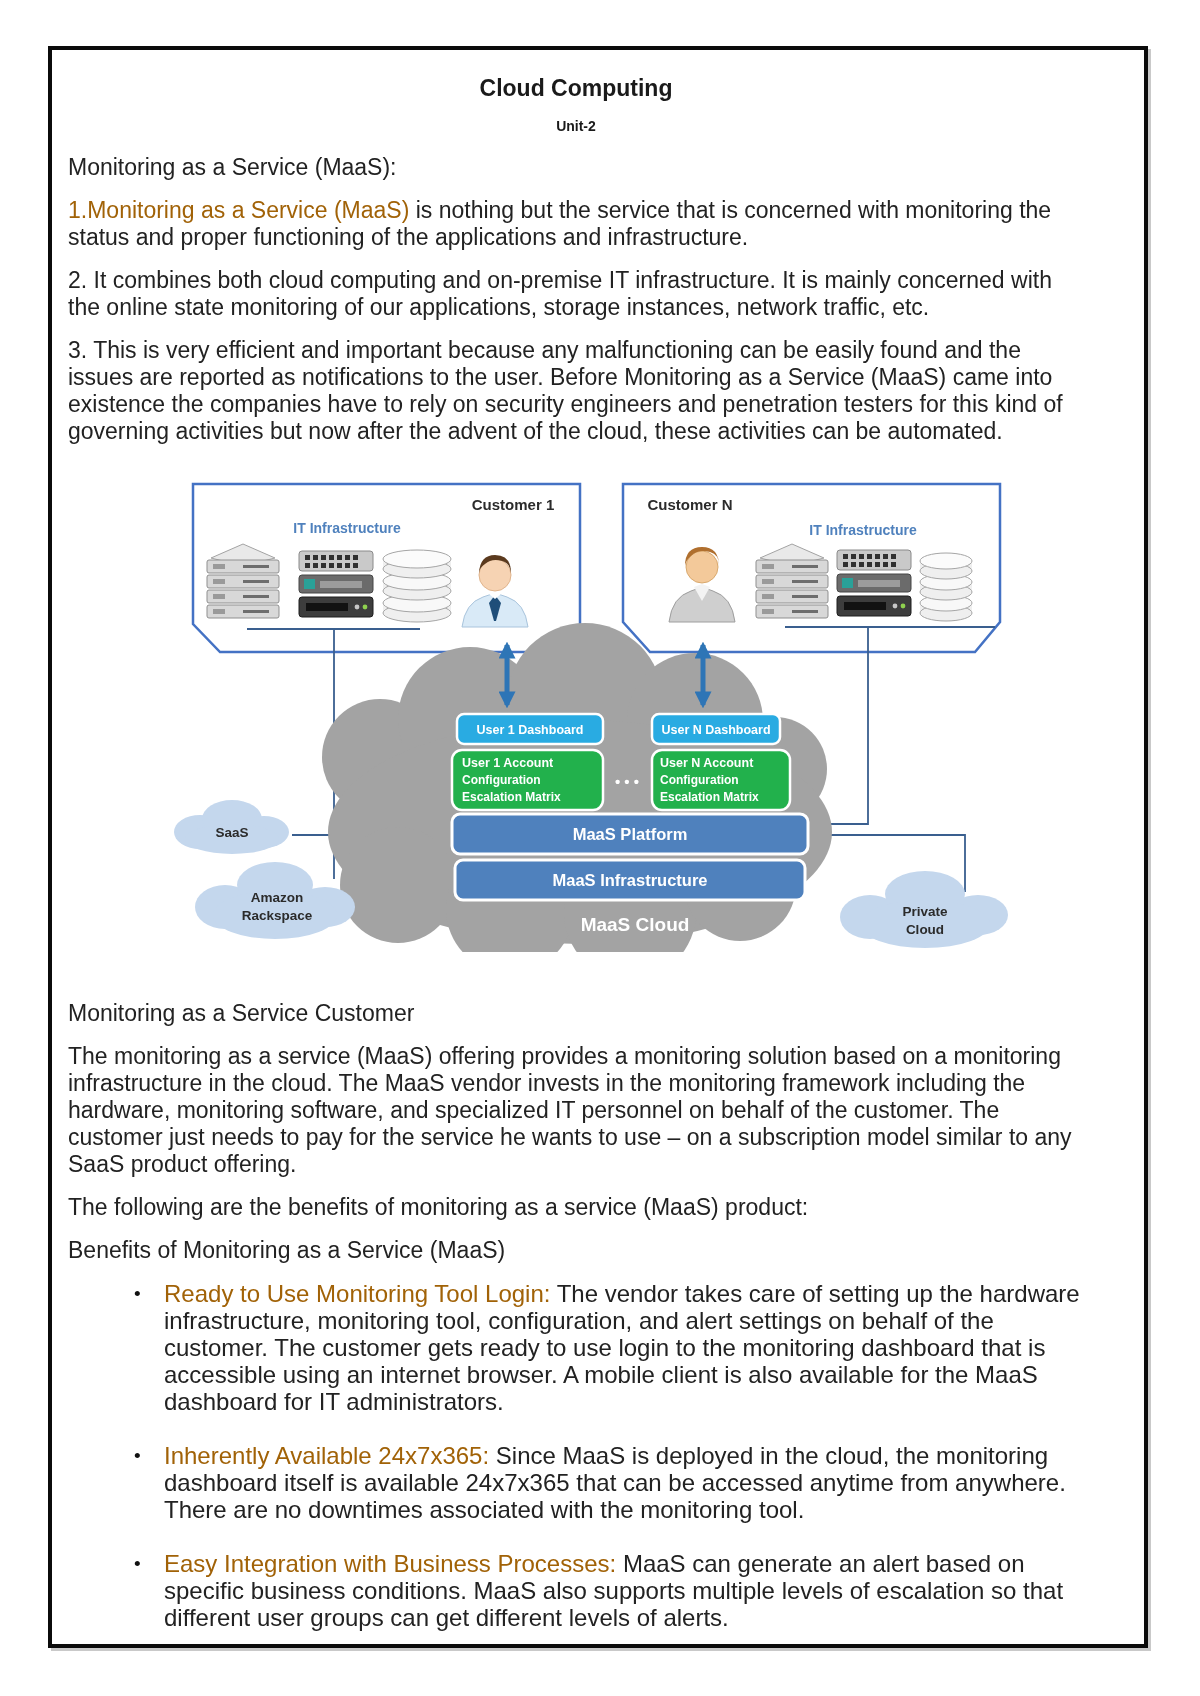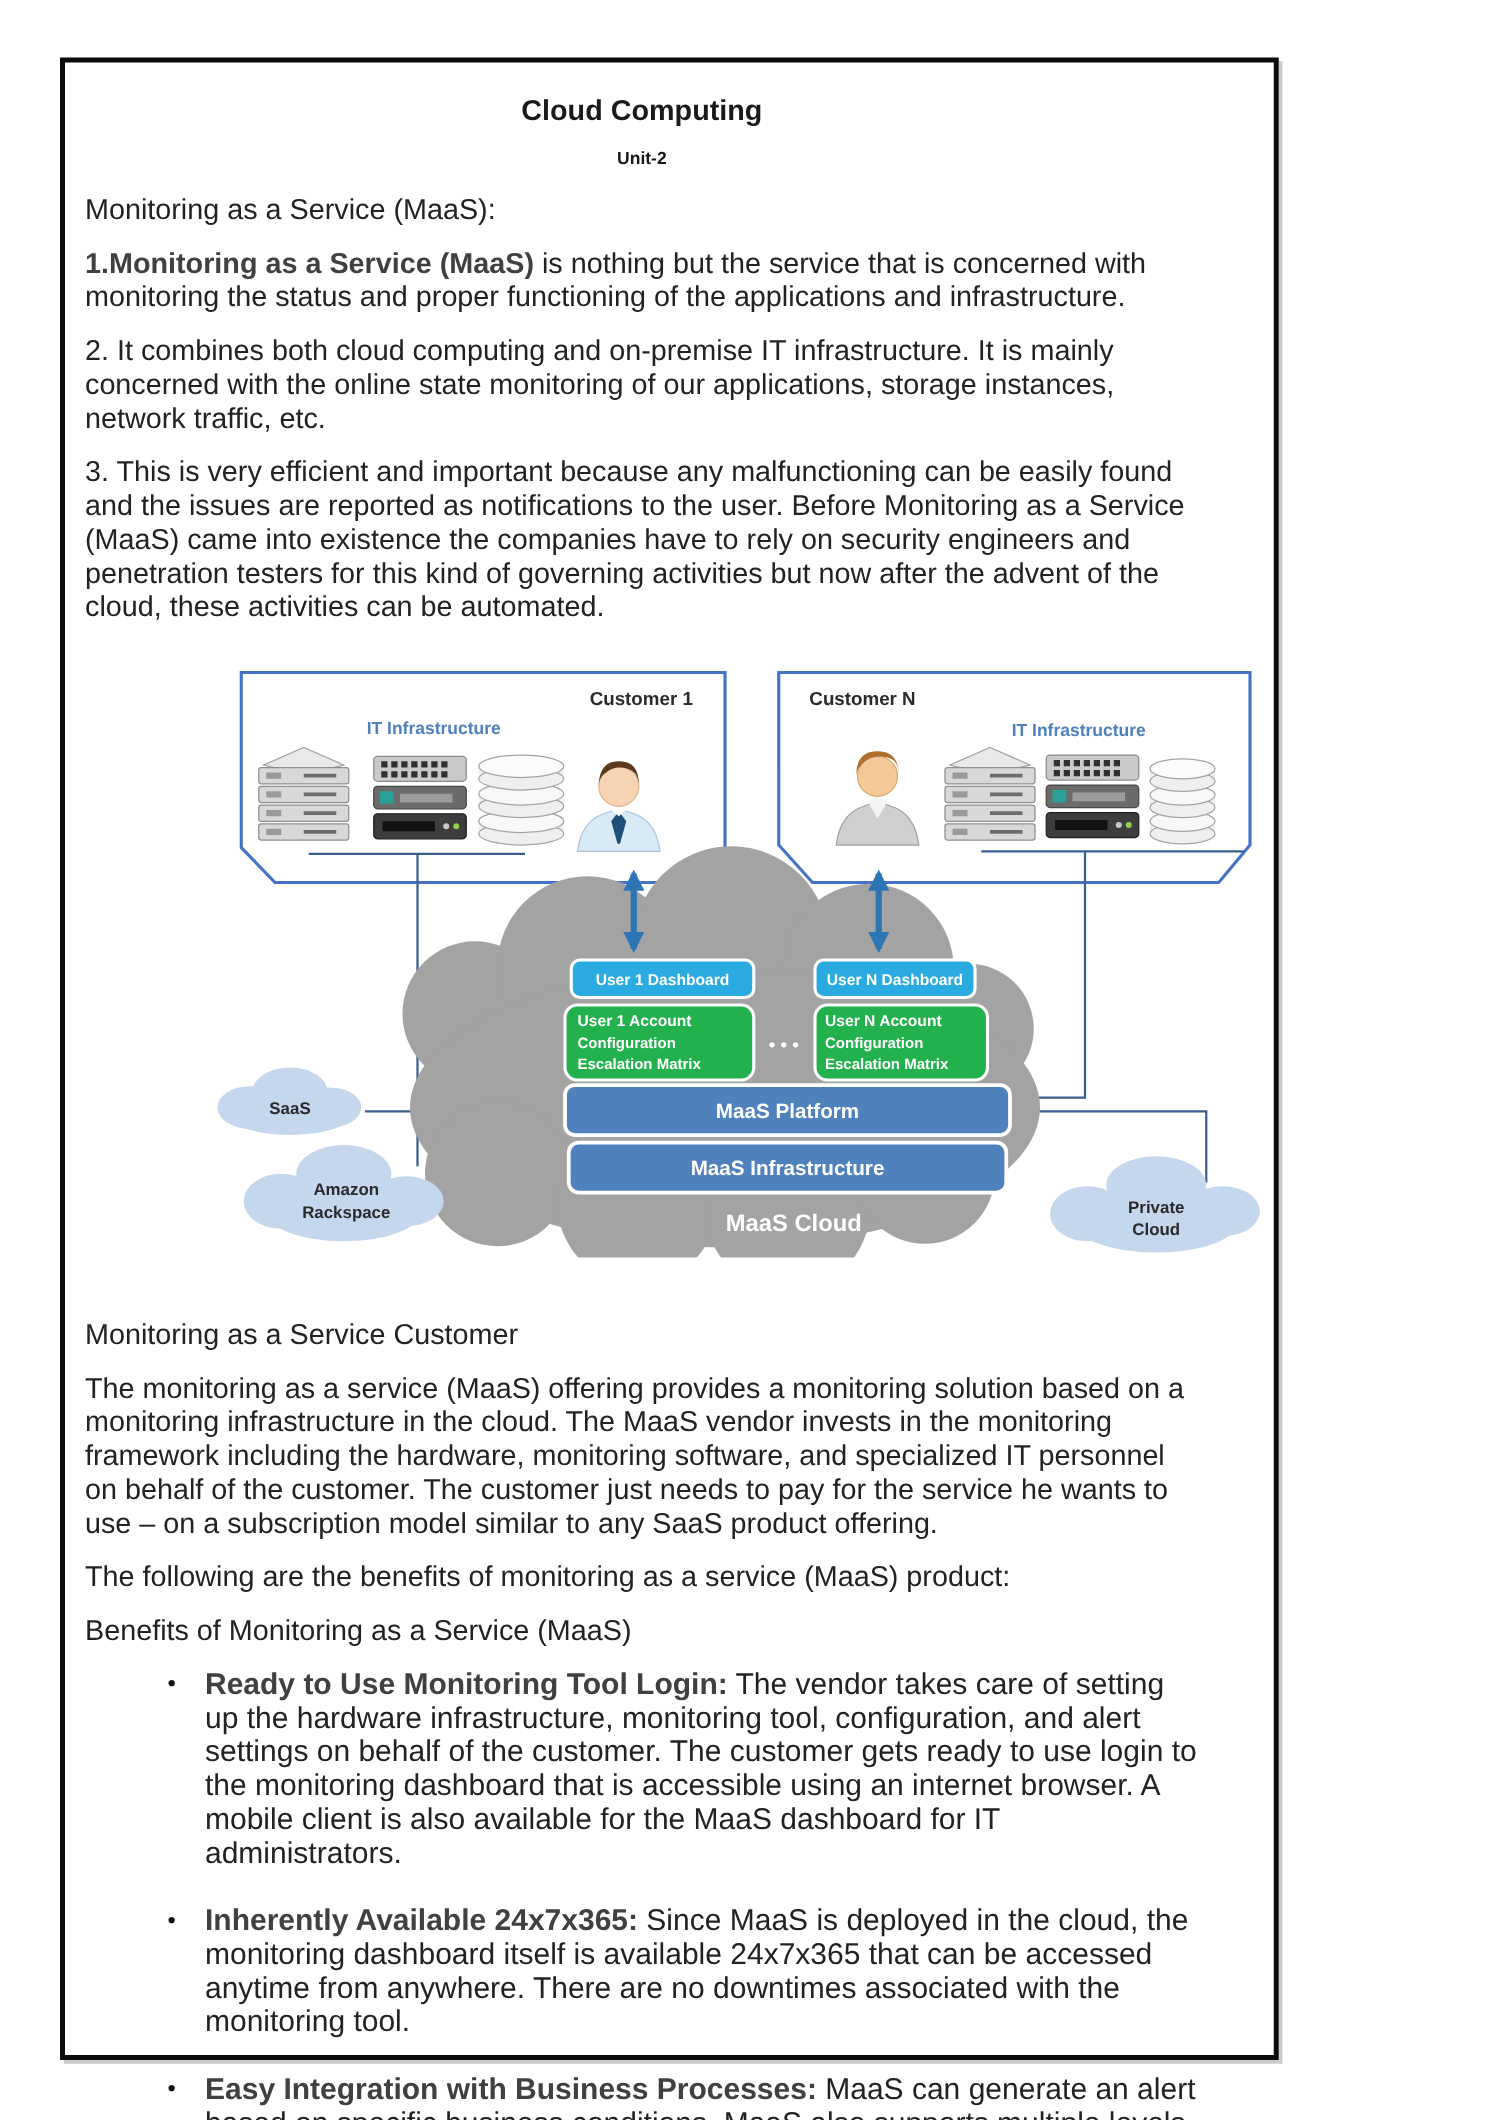--- a/index.html
+++ b/index.html
@@ -1,29 +1,29 @@
 <!DOCTYPE html>
 <html><head>
 <meta charset="utf-8">
 <style>
   html,body{margin:0;padding:0;}
   body{
     width:1200px;height:1696px;background:#ffffff;position:relative;
     font-family:"Liberation Sans","DejaVu Sans",sans-serif;color:#1a1a1a;
   }
   .page{
-    position:absolute;left:48px;top:46px;width:975px;height:1602px;
+    position:absolute;left:48px;top:46px;width:1100px;height:1602px;
     border:4px solid #0b0b0b;background:#fff;box-sizing:border-box;
     padding:25px 60px 0 16px;
     box-shadow:3px 3px 0 #c9c9c9;
   }
   h1.title{font-size:23px;font-weight:bold;text-align:center;margin:0 0 16px 0;}
   h2.subtitle{font-size:14px;font-weight:bold;text-align:center;margin:0 0 20px 0;}
   p.body{font-size:23px;line-height:27px;margin:0 0 16px 0;color:#222;}
-  .b{font-weight:bold;color:#404040;}
+  .b{font-weight:normal;color:#a16207;}
   .diagram-wrap{
     position:relative;width:880px;height:505px;margin:-14px 0 48px 72px;text-align:center;
   }
   .diagram-wrap svg{position:absolute;left:0;top:0;}
   ul.benefits{margin:0;padding:0 0 0 66px;list-style:none;}
   ul.benefits li{
     font-size:24px;line-height:27px;margin:0 0 27px 0;position:relative;padding-left:30px;color:#222;
   }
   ul.benefits li::before{
     content:"•";position:absolute;left:0;top:0;font-size:19px;color:#111;

